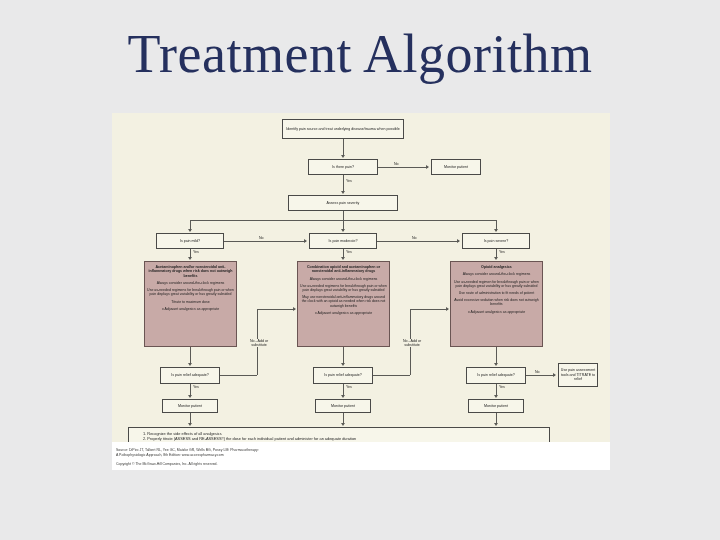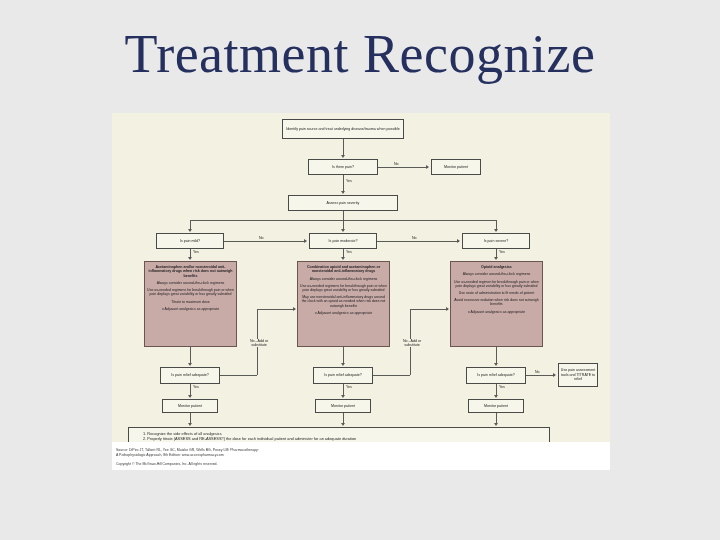--- a/index.html
+++ b/index.html
@@ -155,21 +155,21 @@
     bottom: 4px;
     font-size: 3.5px;
     line-height: 4.4px;
     color: #3a3a38;
     text-align: left;
   }
 </style>
 </head>
 <body>
 
-<div id="slide-title">Treatment Recognize</div>
+<div id="slide-title">Treatment Algorithm</div>
 
 <div id="figure">
 
   <div class="node" style="left:170px; top:6px; width:122px; height:20px;">Identify pain source and treat underlying disease/trauma when possible</div>
 
   <div class="v-line" style="left:231px; top:26px; height:17px;"></div>
   <div class="arrow-down" style="left:229px; top:42px;"></div>
 
   <div class="node" style="left:196px; top:46px; width:70px; height:16px;">Is there pain?</div>
 

